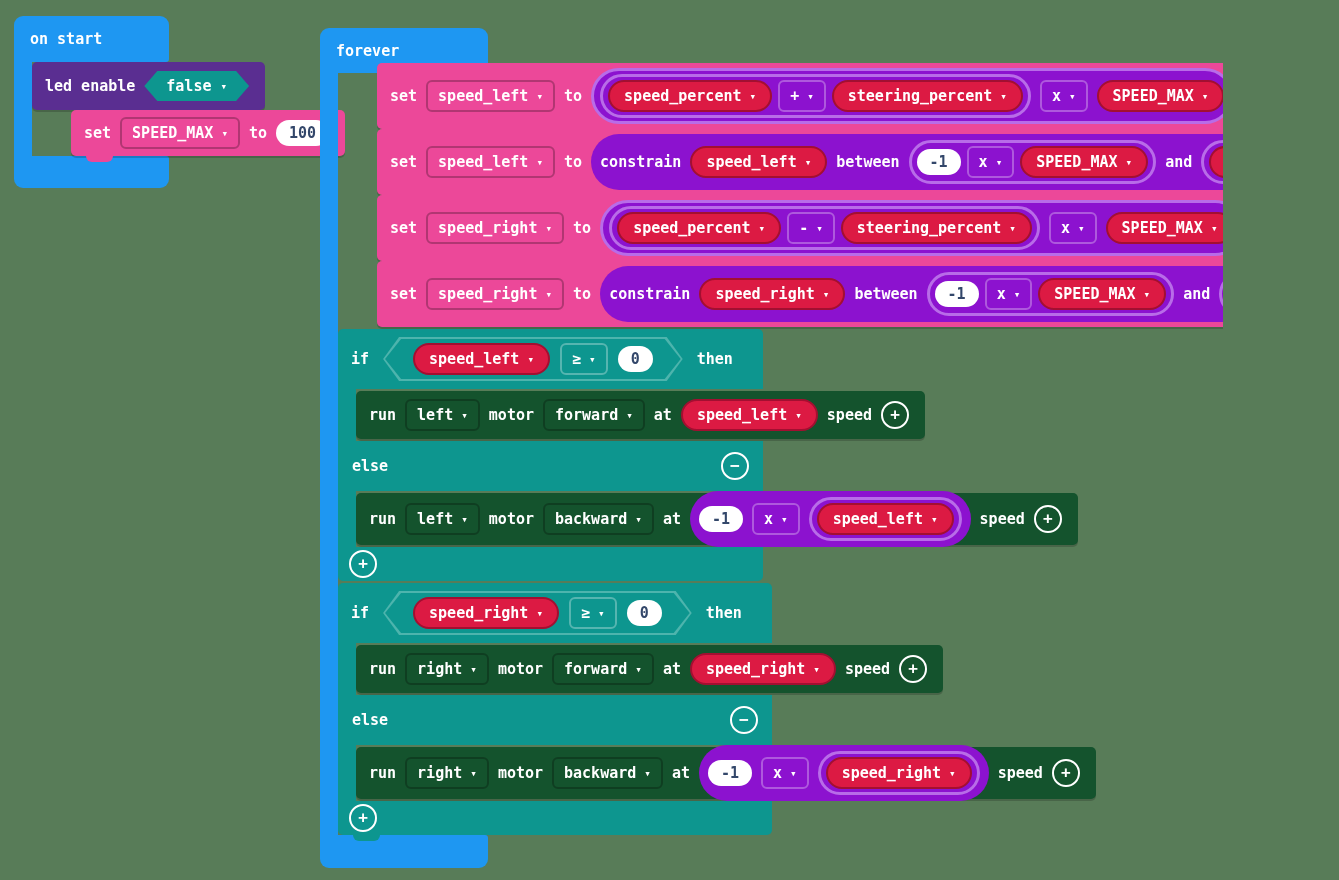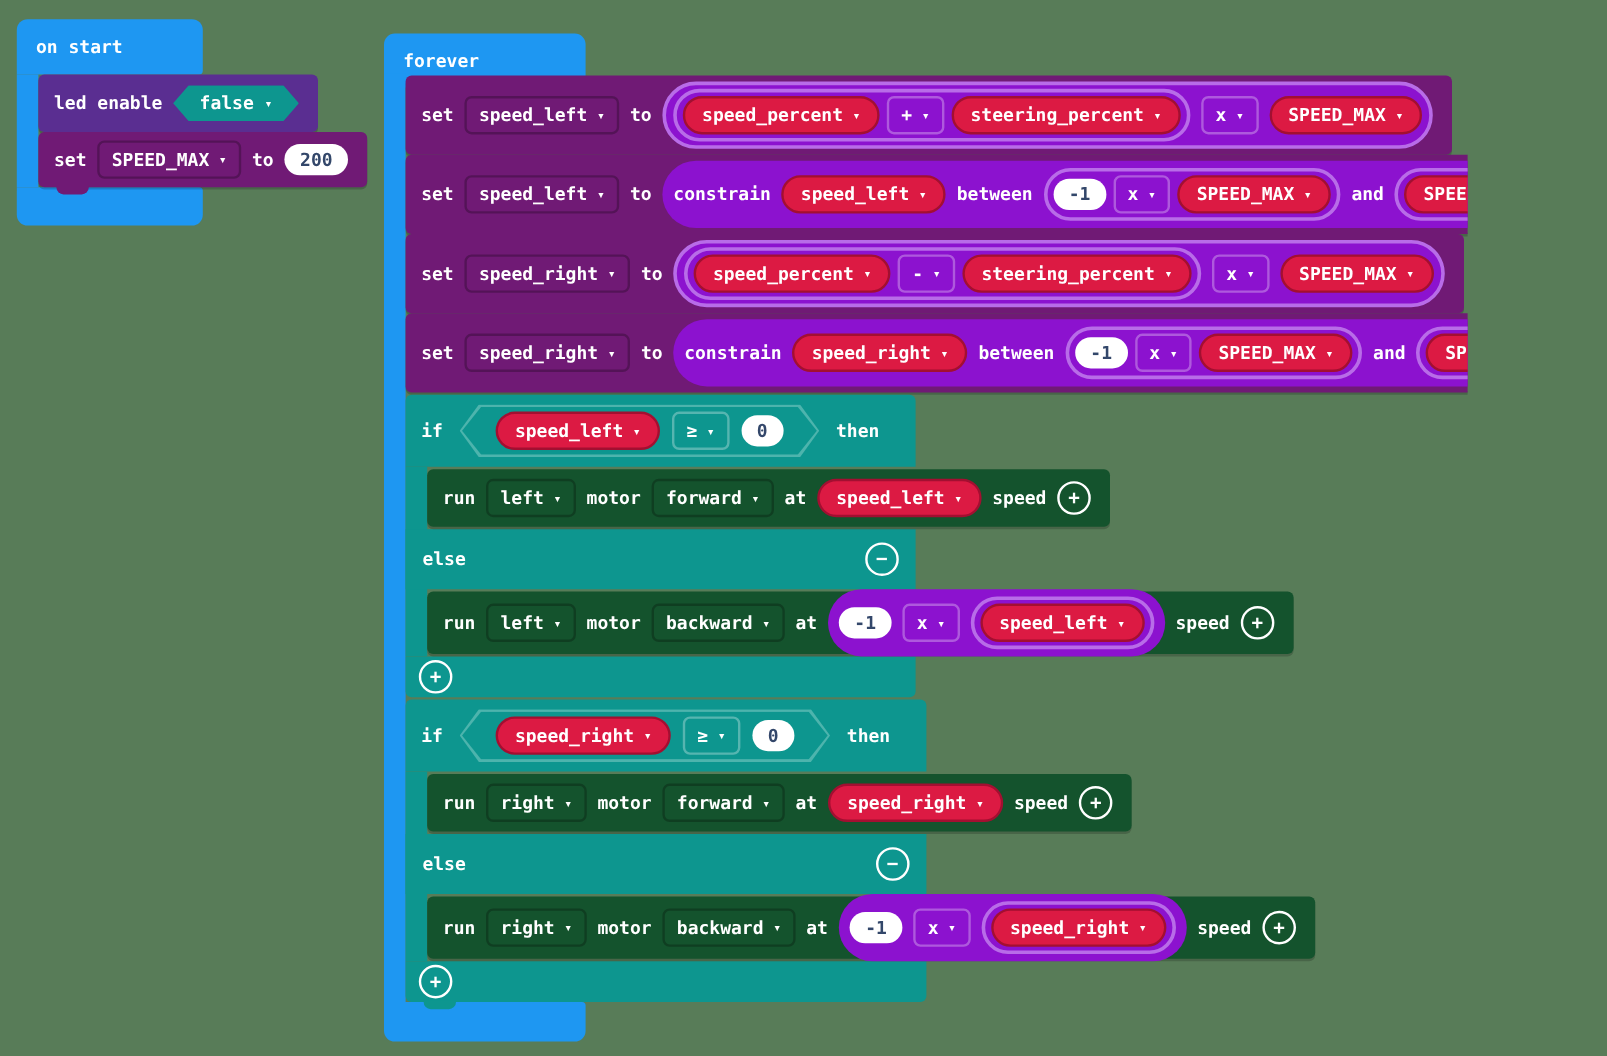--- a/index.html
+++ b/index.html
@@ -4,21 +4,21 @@
 <style>
   html,body { margin:0; padding:0; background:#587c58; }
   .canvas {
     position:relative; width:1176px; height:880px; overflow:hidden;
     background:#587c58;
     font-family:"DejaVu Sans Mono", monospace;
     font-weight:bold; font-size:15px; color:#fff;padding-left:47px;
   }
   .abs { position:absolute; }
   .blue { background:#1e97f2; }
-  .red  { background:#701a75; }
+  .red  { background:#ec4899;margin-left:39px; }
   .teal { background:#0d968f; }
   .orange { background:#14532d; }
   .ledpurple { background:#5a2e91; }
 
   .cap-top { border-radius:9px 9px 3px 0; }
   .cap-bot { border-radius:0 3px 9px 9px; }
 
   .hdr-label { display:flex; align-items:center; height:100%; padding-left:16px; }
 
   .stmt {
@@ -113,21 +113,21 @@
       </span>
     </div>
 
     <div class="stmt red pad tab-bottom" style="left:32px; top:110px; height:46px;">
       <span>set</span>
       <span class="dd">
         <span>SPEED_MAX</span>
         <span class="caret">▾</span>
       </span>
       <span>to</span>
-      <span class="oval">200</span>
+      <span class="oval">100</span>
     </div>
   </div>
 
   <div>
     <div class="abs blue cap-top" style="left:320px; top:28px; width:168px; height:45px;">
       <span class="hdr-label">forever</span>
     </div>
     <div class="abs blue" style="left:320px; top:61px; width:18px; height:774px;"></div>
     <div class="abs blue cap-bot" style="left:320px; top:835px; width:168px; height:33px;"></div>
   </div>

